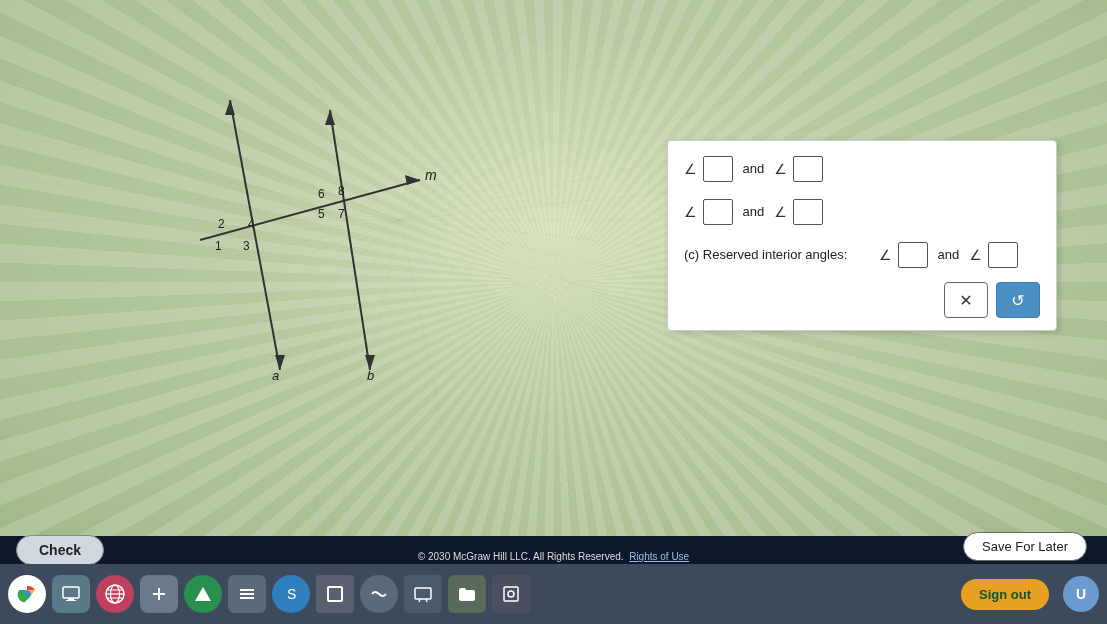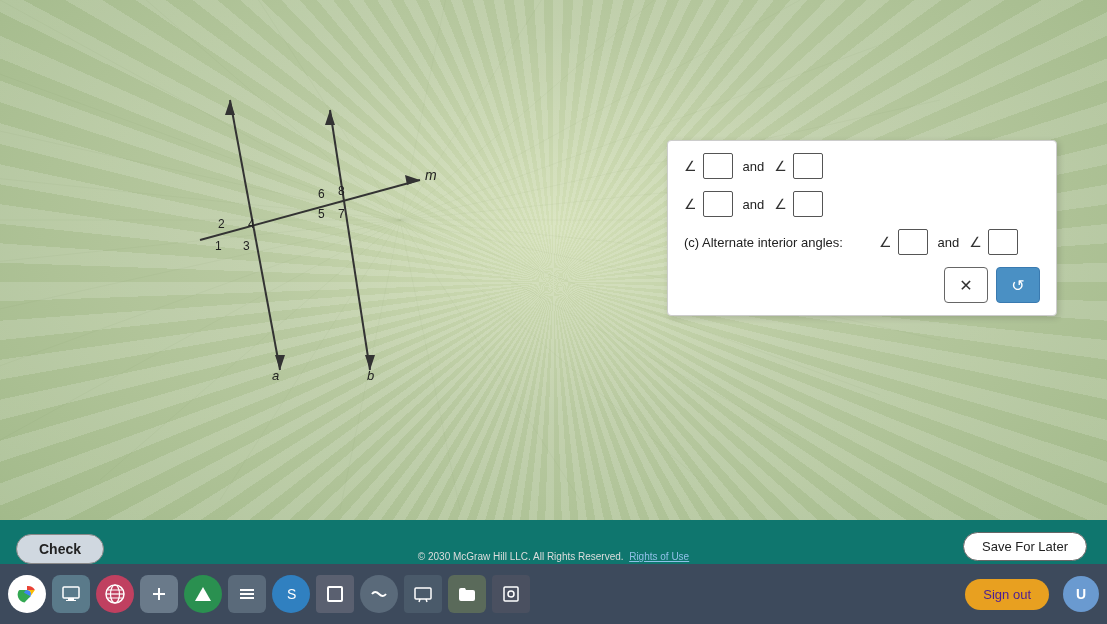--- a/index.html
+++ b/index.html
@@ -96,21 +96,21 @@
       height: 26px;
       border: 1px solid #555;
       border-radius: 2px;
       text-align: center;
       font-size: 13px;
       outline: none;
     }
 
     .and-text {
       font-size: 13px;
-      margin: 1px 4px;
+      margin: 8px 4px;
     }
 
     .action-buttons {
       display: flex;
       justify-content: flex-end;
       gap: 8px;
       margin-top: 8px;
     }
 
     .btn-x {
@@ -140,24 +140,24 @@
       justify-content: center;
       color: white;
     }
 
     
     .check-area {
       position: absolute;
       bottom: 65px;
       left: 0;
       right: 0;
-      height: 44px;
-      background: #0f766e;
-      display: flex;
-      align-items: flex-end;
+      height: 28px;
+      background: #0f172a;
+      display: flex;
+      align-items: center;
       padding-left: 16px;
       z-index: 15;
     }
 
     .btn-check {
       background: #d0d8e0;
       border: 1.5px solid #888;
       border-radius: 20px;
       padding: 6px 22px;
       font-size: 14px;
@@ -224,26 +224,26 @@
       flex-shrink: 0;
     }
 
     .taskbar-icon.chrome { background: white; }
     .taskbar-icon.square { border-radius: 8px; background: #5a6a7a; }
 
     .taskbar-spacer { flex: 1; }
 
     .sign-out-btn {
       background: #e8a020;
-      color: #4c1d95;
+      color: #14532d;
       border: none;
       border-radius: 16px;
       padding: 8px 18px;
       font-size: 13px;
-      font-weight: 400;
+      font-weight: 700;
       cursor: pointer;
       margin-right: 8px;
     }
 
     .taskbar-circle {
       width: 36px;
       height: 36px;
       border-radius: 50%;
       background: #6a9ad0;
       display: flex;
@@ -352,21 +352,21 @@
       <div class="angle-input-group">
         <span class="angle-symbol">∠</span>
         <input class="angle-input" type="text" value="" style="">
         <span class="and-text">and</span>
         <span class="angle-symbol">∠</span>
         <input class="angle-input" type="text" value="" style="">
       </div>
     </div>
 
     <div class="answer-row">
-      <span class="answer-row-label">(c) Alternate interior angles:</span>
+      <span class="answer-row-label">(c) Reserved interior angles:</span>
       <div class="angle-input-group">
         <span class="angle-symbol">∠</span>
         <input class="angle-input" type="text" value="" style="">
         <span class="and-text">and</span>
         <span class="angle-symbol">∠</span>
         <input class="angle-input" type="text" value="" style="">
       </div>
     </div>
 
     <div class="action-buttons">

